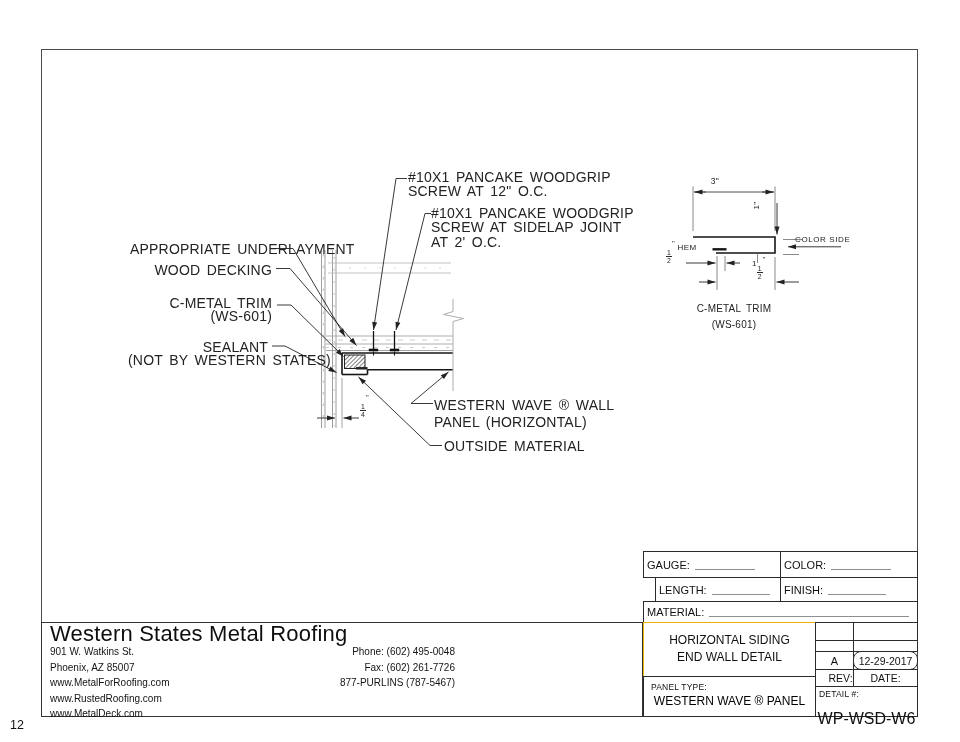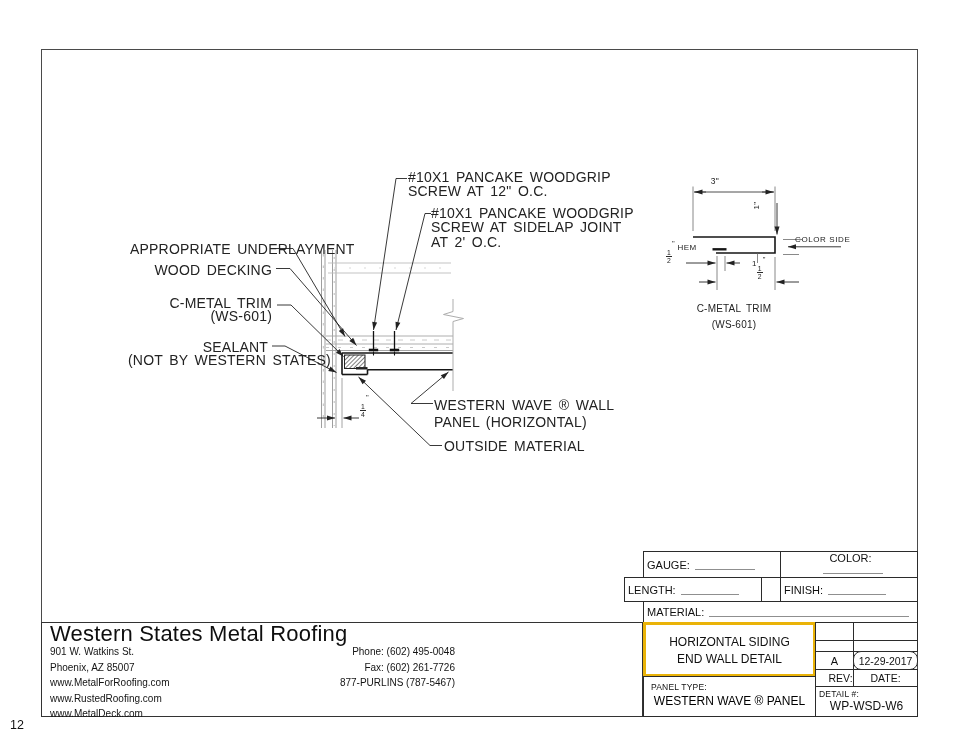--- a/index.html
+++ b/index.html
@@ -18,21 +18,21 @@
   .frac{display:inline-flex;flex-direction:column;align-items:center;font-size:6.8px;
     line-height:1.05;vertical-align:-5px;color:#232323;}
   .frac .fn{border-bottom:1px solid #2a2a2a;padding:0 1px;}
   .unit{font-size:7.5px;position:relative;top:-4px;}
   .rot{display:inline-block;transform:rotate(-90deg);transform-origin:center;}
   
   .cell{position:absolute;border:1px solid #2b2b2b;box-sizing:border-box;background:#fff;
     font-size:11px;color:#101010;display:flex;align-items:center;padding-left:3px;}
   .cell.center{justify-content:center;padding-left:0;}
   .blank{display:inline-block;border-bottom:1px solid #8f8f8f;height:9px;margin-left:5px;}
-  .tb-title{position:absolute;border:3px solid #eab308;box-sizing:border-box;background:#fff;
+  .tb-title{position:absolute;border:1px solid #eab308;box-sizing:border-box;background:#fff;
     text-align:center;font-size:12px;color:#101010;line-height:16.5px;padding-top:9px;}
   .tb-ptype{position:absolute;border:1px solid #2b2b2b;box-sizing:border-box;background:#fff;}
   .small-lab{font-size:8.5px;color:#101010;letter-spacing:.2px;}
   
   .company-box{position:absolute;left:41px;top:622px;width:602px;height:95px;
     border:1px solid #333;box-sizing:border-box;background:#fff;}
   .co-name{position:absolute;left:50px;top:621px;font-size:22px;color:#0e0e0e;letter-spacing:.2px;}
   .co-col{position:absolute;font-size:10px;color:#141414;line-height:15.5px;white-space:nowrap;}
   .pagenum{position:absolute;left:10px;top:718px;font-size:12.5px;color:#111;}
   svg{position:absolute;left:0;top:0;}
@@ -189,25 +189,25 @@
 </div>
 <div class="dimlab" style="left:795px;top:234.5px;letter-spacing:.6px;">COLOR SIDE</div>
 
 <div class="ann" style="left:684px;top:302px;width:100px;text-align:center;font-size:10px;">C-METAL TRIM</div>
 <div class="ann" style="left:684px;top:317.5px;width:100px;text-align:center;font-size:10px;">(WS-601)</div>
 
 <div class="cell" style="left:643px;top:551px;width:138px;height:27px;">
   <span>GAUGE:</span>
     <span class="blank" style="width:60px;"></span>
 </div>
-<div class="cell" style="left:780px;top:551px;width:138px;height:27px;flex-direction:column;">
+<div class="cell" style="left:780px;top:551px;width:138px;height:27px;">
   <span>COLOR:</span>
     <span class="blank" style="width:60px;"></span>
 </div>
-<div class="cell" style="left:624px;top:577px;width:138px;height:25px;">
+<div class="cell" style="left:655px;top:577px;width:138px;height:25px;">
   <span>LENGTH:</span>
     <span class="blank" style="width:58px;"></span>
 </div>
 <div class="cell" style="left:780px;top:577px;width:138px;height:25px;text-align:right;">
   <span>FINISH:</span>
     <span class="blank" style="width:58px;"></span>
 </div>
 <div class="cell" style="left:643px;top:601px;width:275px;height:22px;">
   <span>MATERIAL:</span>
     <span class="blank" style="width:200px;"></span>
@@ -233,21 +233,21 @@
     <span>12-29-2017</span>
   </div>
 <div class="cell center" style="left:815px;top:669px;width:39px;height:18px;font-size:10.5px;padding-left:12px;">
     <span>REV:</span>
   </div>
 <div class="cell center" style="left:853px;top:669px;width:65px;height:18px;font-size:10.5px;">
     <span>DATE:</span>
   </div>
 <div class="tb-ptype" style="left:815px;top:686px;width:103px;height:31px;">
   <div class="small-lab" style="padding:2px 0 0 3px;">DETAIL #:</div>
-  <div style="font-size:12px;text-align:center;color:#101010;">WP-WSD-W6</div>
+  <div style="font-size:16px;text-align:center;color:#101010;margin-top:11px;">WP-WSD-W6</div>
 </div>
 
 <div class="company-box"></div>
 <div class="co-name">Western States Metal Roofing</div>
 <div class="co-col" style="left:50px;top:644px;">
   <div>901 W. Watkins St.</div>
   <div>Phoenix, AZ 85007</div>
   <div>www.MetalForRoofing.com</div>
   <div>www.RustedRoofing.com</div>
   <div>www.MetalDeck.com</div>

